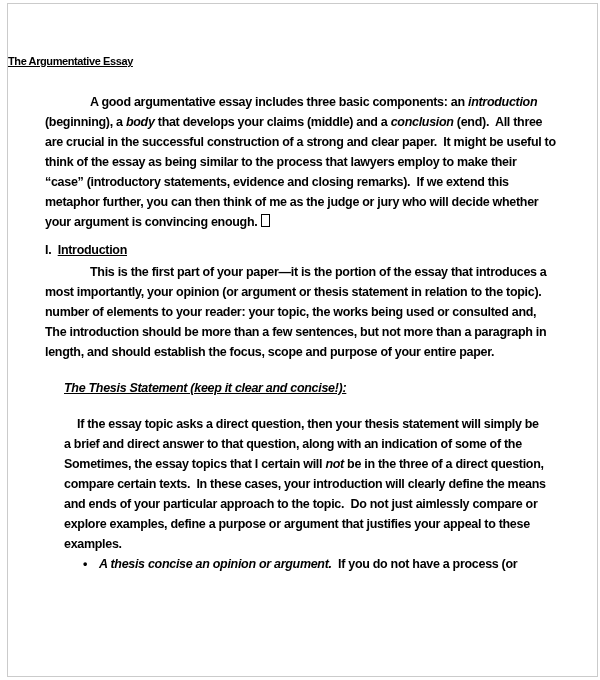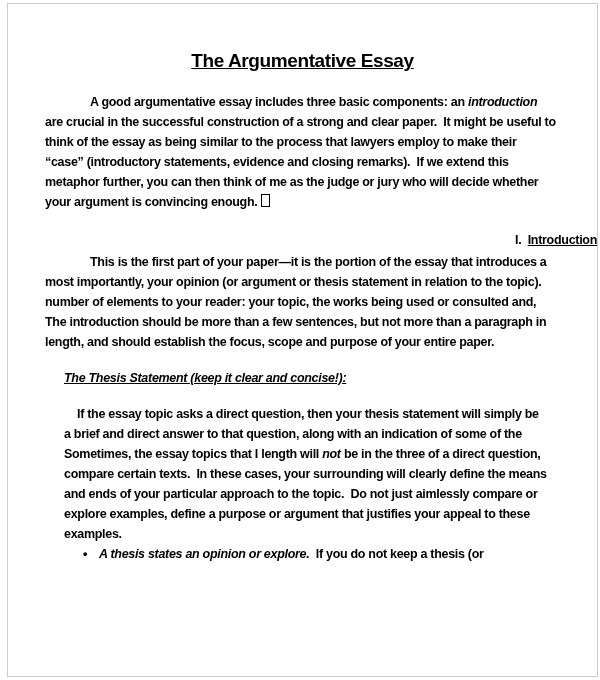--- a/index.html
+++ b/index.html
@@ -33,22 +33,21 @@
     font-size: 12.5px;
     font-weight: bold;
     letter-spacing: -0.3px;
     line-height: 20px;
   }
   .block {
     padding-left: 37px; 
   }
   .block.title {
     padding-left: 0;
-    text-align: center;
-    font-size: 19px;
+    font-size: 11px;
     letter-spacing: -0.4px;
   }
   .block.thesis {
     padding-left: 56px; 
   }
   .line {
     white-space: pre;
   }
   .bullet .line {
     padding-left: 54px; 
@@ -72,45 +71,46 @@
 </head>
 <body>
 
 <div class="page" style="border-color: rgb(203, 203, 203); background: rgb(255, 255, 255);">
   <div class="doc" style="color: rgb(0, 0, 0);">
       <div class="block title" style="margin-top: 47px;">
         <div class="line"><span class="un">The Argumentative Essay</span></div>
       </div>
       <div class="block para" style="margin-top: 21px;">
         <div class="line" style="padding-left: 45px;"><span>A good argumentative essay includes three basic components: an </span><span class="it">introduction</span></div>
+        <div class="line"><span>(beginning), a </span><span class="it">body</span><span> that develops your claims (middle) and a </span><span class="it">conclusion</span><span> (end).  All three</span></div>
         <div class="line"><span>are crucial in the successful construction of a strong and clear paper.  It might be useful to</span></div>
         <div class="line"><span>think of the essay as being similar to the process that lawyers employ to make their</span></div>
         <div class="line"><span>“case” (introductory statements, evidence and closing remarks).  If we extend this</span></div>
         <div class="line"><span>metaphor further, you can then think of me as the judge or jury who will decide whether</span></div>
         <div class="line"><span>your argument is convincing enough. </span><span class="missing-glyph"></span></div>
       </div>
-      <div class="block heading" style="margin-top: 18px; text-align: right;">
+      <div class="block heading" style="margin-top: 8px;">
         <div class="line"><span>I.  </span><span class="un">Introduction</span></div>
       </div>
       <div class="block para" style="margin-top: 2px;">
         <div class="line" style="padding-left: 45px;"><span>This is the first part of your paper—it is the portion of the essay that introduces a</span></div>
         <div class="line"><span>most importantly, your opinion (or argument or thesis statement in relation to the topic).</span></div>
         <div class="line"><span>number of elements to your reader: your topic, the works being used or consulted and,</span></div>
         <div class="line"><span>The introduction should be more than a few sentences, but not more than a paragraph in</span></div>
         <div class="line"><span>length, and should establish the focus, scope and purpose of your entire paper.</span></div>
       </div>
       <div class="block subheading thesis" style="margin-top: 16px;">
         <div class="line"><span class="it un">The Thesis Statement (keep it clear and concise!):</span></div>
       </div>
       <div class="block para thesis" style="margin-top: 16px;">
         <div class="line" style="padding-left: 13px;"><span>If the essay topic asks a direct question, then your thesis statement will simply be</span></div>
         <div class="line"><span>a brief and direct answer to that question, along with an indication of some of the</span></div>
-        <div class="line"><span>Sometimes, the essay topics that I length will </span><span class="it">not</span><span> be in the three of a direct question,</span></div>
-        <div class="line"><span>compare certain texts.  In these cases, your surrounding will clearly define the means</span></div>
+        <div class="line"><span>Sometimes, the essay topics that I certain will </span><span class="it">not</span><span> be in the three of a direct question,</span></div>
+        <div class="line"><span>compare certain texts.  In these cases, your introduction will clearly define the means</span></div>
         <div class="line"><span>and ends of your particular approach to the topic.  Do not just aimlessly compare or</span></div>
         <div class="line"><span>explore examples, define a purpose or argument that justifies your appeal to these</span></div>
         <div class="line"><span>examples.</span></div>
       </div>
       <div class="block bullet" style="margin-top: 0px;">
-        <div class="line"><span class="bullet-marker">•</span><span class="it">A thesis states an opinion or explore.</span><span>  If you do not keep a thesis (or</span></div>
+        <div class="line"><span class="bullet-marker">•</span><span class="it">A thesis concise an opinion or argument.</span><span>  If you do not have a process (or</span></div>
       </div>
     </div>
 </div>
 
 </body></html>

